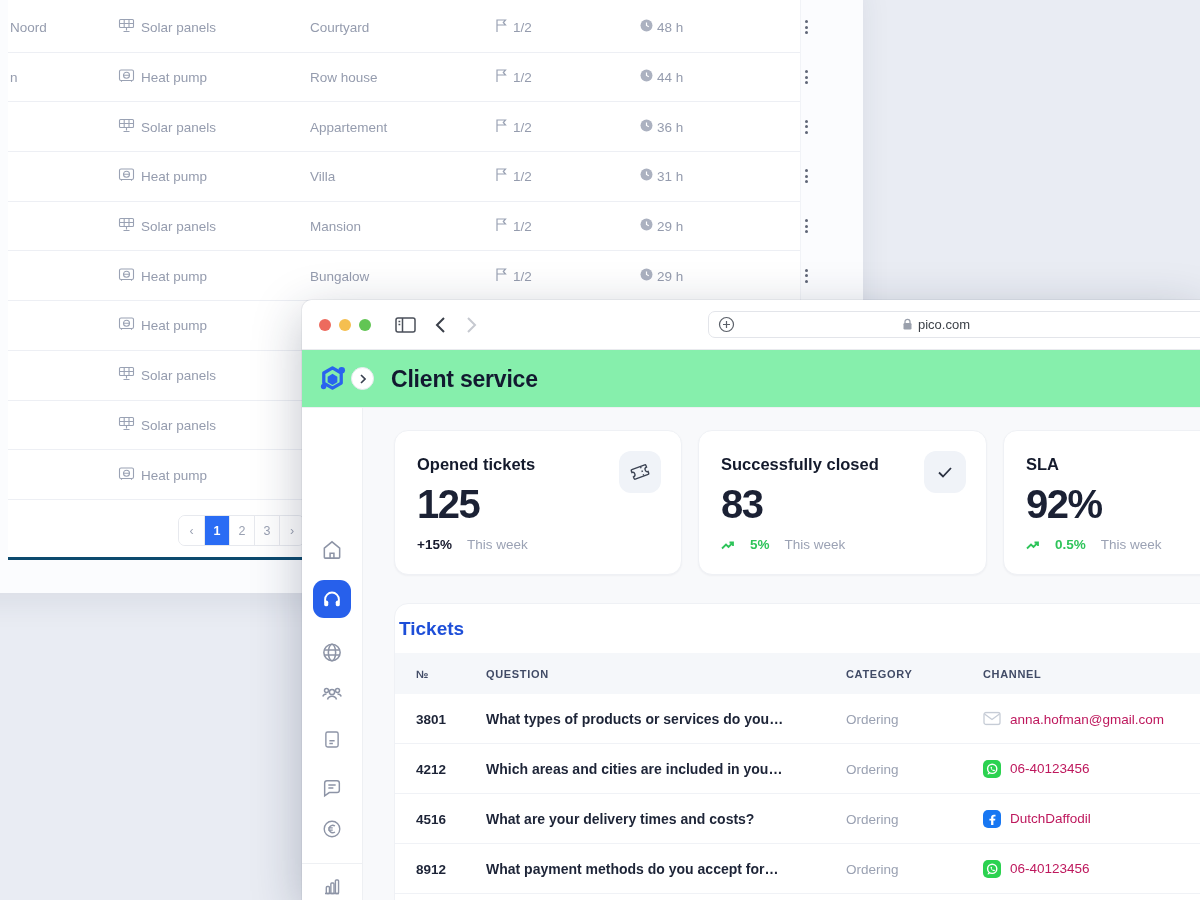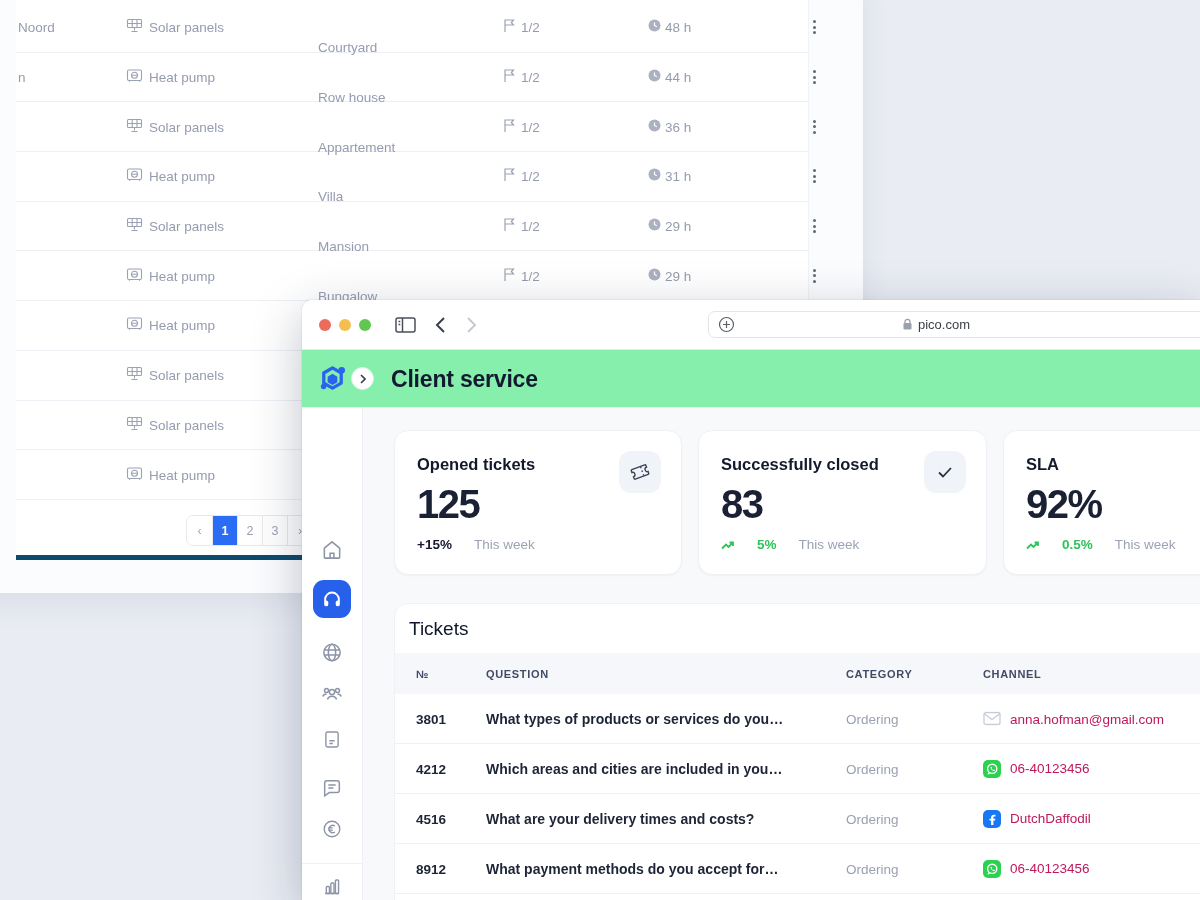--- a/index.html
+++ b/index.html
@@ -2,27 +2,27 @@
 <html><head>
 <meta charset="utf-8">
 <style>
   html,body{margin:0;padding:0;width:1200px;height:900px;overflow:hidden;
     font-family:"Liberation Sans","DejaVu Sans",sans-serif;background:#e9ecf3;}
   *{box-sizing:border-box;}
 
   
   .bg-window{position:absolute;left:-40px;top:-20px;width:903px;height:613px;
     background:#fbfcfe;border-radius:0 0 18px 0;box-shadow:0 10px 30px rgba(40,50,80,.08);}
-  .bg-table{position:absolute;left:56px;top:20px;width:793px;height:560px;background:#fff;
-    border-right:1px solid #f1f3f7;border-bottom:5px solid #0c4a6e;padding-top:3px;}
+  .bg-table{position:absolute;left:48px;top:20px;width:793px;height:560px;background:#fff;
+    border-right:1px solid #f1f3f7;border-bottom:3px solid #0c4a6e;padding-top:3px;}
   .bg-row{position:relative;height:49.7px;border-bottom:1px solid #edeff4;}
   .bg-row span, .bg-row .cell{position:absolute;top:50%;transform:translateY(-50%);
     color:#959cae;font-size:13.5px;white-space:nowrap;}
   .c-owner{left:2px;}  .c-type-ico{left:110px;} .c-type{left:133px;}
-  .c-loc{left:302px;margin-top:20px;}  .c-flag{left:487px;}     .c-flagv{left:505px;}
+  .c-loc{left:302px;}  .c-flag{left:487px;}     .c-flagv{left:505px;}
   .c-clock{left:632px;}.c-time{left:649px;}
   .kebab{position:absolute;left:789px;top:50%;transform:translateY(-50%);
     width:18px;height:22px;display:flex;flex-direction:column;align-items:center;
     justify-content:center;gap:2.5px;background:none;border:0;padding:0;cursor:pointer;}
   .kebab i{width:3px;height:3px;border-radius:50%;background:#5f6677;}
   .pagination{position:absolute;left:170px;top:515px;display:flex;
     border:1px solid #e7e9ee;border-radius:7px;overflow:hidden;background:#fff;}
   .pg{width:25px;height:29px;border:0;background:#fff;color:#9aa1b2;font-size:12.5px;
     border-left:1px solid #e7e9ee;display:flex;align-items:center;justify-content:center;cursor:pointer;}
   .pg:first-child{border-left:0;}
@@ -62,28 +62,28 @@
   .rail-div{position:absolute;left:0;top:455px;width:100%;border-bottom:1px solid #eef0f3;}
 
   .content{position:absolute;left:61px;top:108px;right:0;bottom:0;background:#f8f9fb;overflow:hidden;}
   .stats{position:absolute;left:31px;top:22px;display:flex;gap:16px;}
   .card{position:relative;width:288px;height:145px;background:#fff;border:1px solid #eff1f5;
     border-radius:14px;padding:24px 22px;box-shadow:0 1px 2px rgba(16,24,40,.04);flex:none;}
   .card-title{font-size:16.5px;font-weight:800;color:#141a2c;}
   .card-icon{position:absolute;right:20px;top:20px;width:42px;height:42px;border-radius:12px;
     background:#f0f3f8;display:flex;align-items:center;justify-content:center;}
   .card-value{margin-top:8px;font-size:40px;font-weight:800;color:#1b2134;letter-spacing:-1.5px;}
-  .card-foot{margin-top:10px;font-size:13.5px;display:flex;align-items:center;gap:22px;}
+  .card-foot{margin-top:10px;font-size:13.5px;display:flex;align-items:center;gap:15px;}
   .chg-dark{font-weight:800;color:#16192d;}
   .chg-green{font-weight:800;color:#2ec45a;}
   .note{color:#9ba2b4;}
 
   .panel{position:absolute;left:31px;top:195px;width:905px;height:330px;background:#fff;
     border:1px solid #eff1f5;border-radius:14px;}
-  .panel-title{position:absolute;left:14px;top:14px;font-size:19px;font-weight:400;color:#0f172a;}
+  .panel-title{position:absolute;left:4px;top:14px;font-size:19px;font-weight:700;color:#1d4ed8;}
   .thead{position:absolute;left:0;top:49px;width:100%;height:41px;background:#f5f7fa;}
   .th{position:absolute;top:50%;transform:translateY(-50%);font-size:11px;font-weight:700;
     color:#414b66;letter-spacing:.06em;}
   .trow{position:absolute;left:0;width:100%;height:50px;border-bottom:1px solid #f0f2f6;cursor:pointer;}
   .td{position:absolute;top:50%;transform:translateY(-50%);white-space:nowrap;}
   .td-no{left:21px;font-size:13.5px;font-weight:700;color:#1d2437;}
   .td-q{left:91px;font-size:14px;font-weight:700;color:#1d2437;}
   .td-cat{left:451px;font-size:13.5px;color:#9aa1b2;}
   .td-ch{left:588px;display:flex;align-items:center;gap:9px;font-size:13.5px;color:#be185d;}
   .col-no{left:21px;} .col-q{left:91px;} .col-cat{left:451px;} .col-ch{left:588px;}

